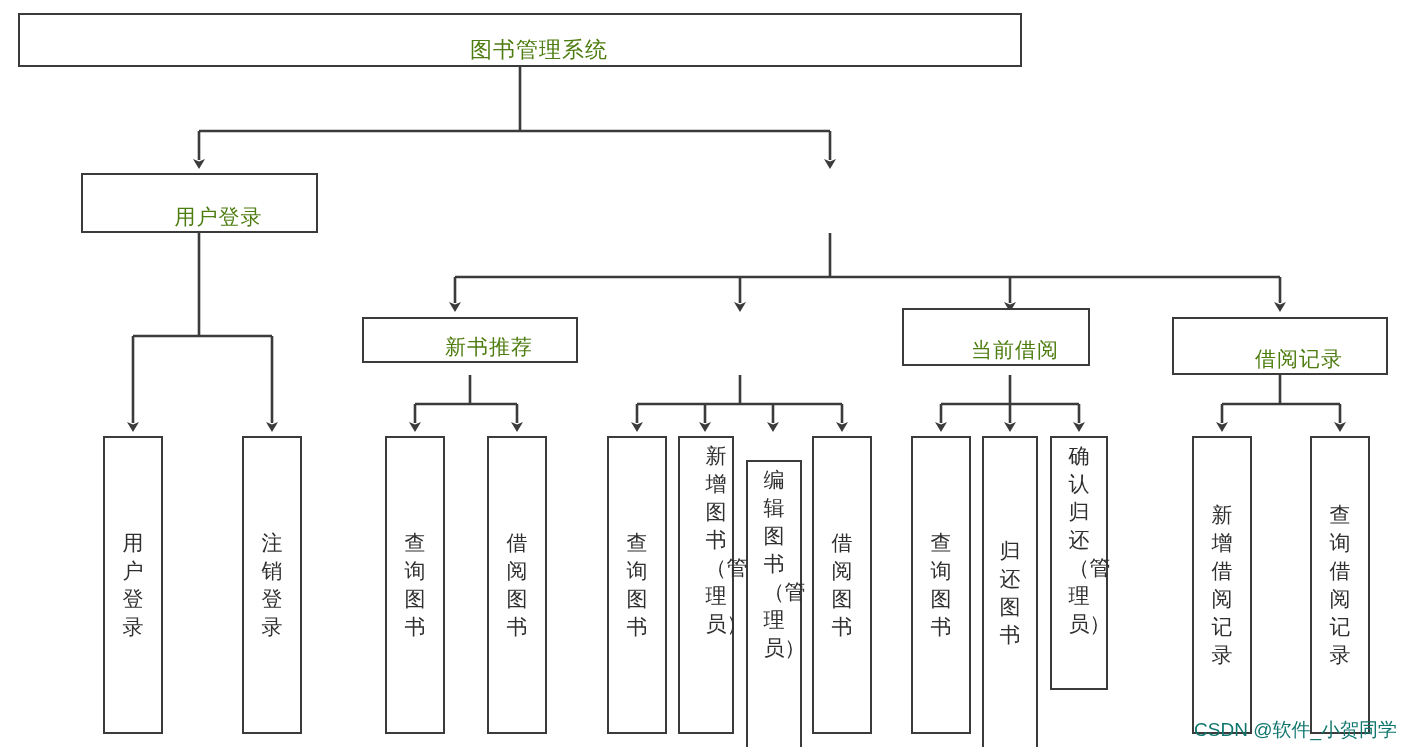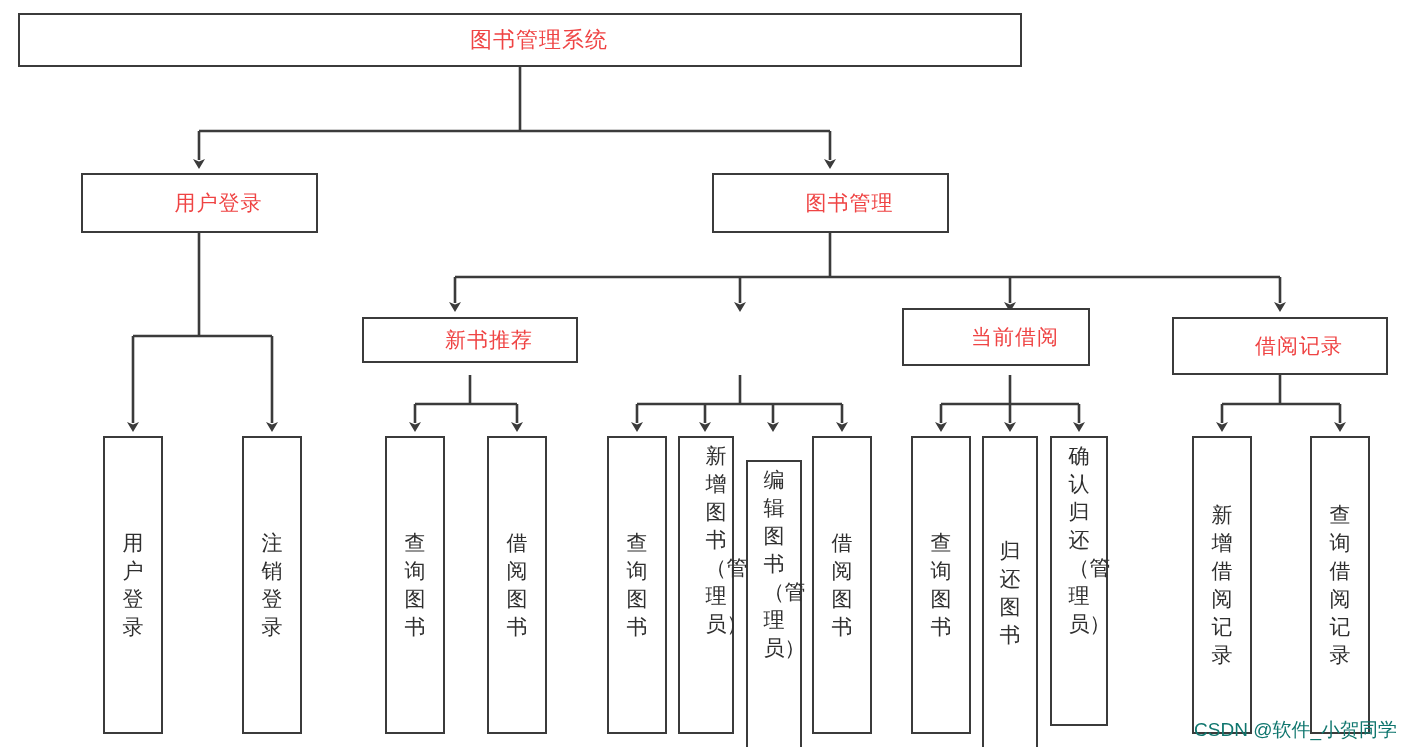--- a/index.html
+++ b/index.html
@@ -12,23 +12,23 @@
   }
   #canvas{position:relative;width:1405px;height:747px;}
 
   
   .node{
     position:absolute;
     box-sizing:border-box;
     background:#ffffff;
     border:2px solid #3b3b3b;
     display:flex;
-    align-items:center;
+    align-items:flex-end;
     justify-content:center;
-    color:#ef4444;
+    color:#4d7c0f;
     padding-left:38px;
   }
   .node.horiz{
     font-size:21px;
     letter-spacing:1px;
     white-space:nowrap;
   }
   .node.root{font-size:22px;}
 
   
@@ -121,23 +121,20 @@
     </g>
   </svg>
 
   <div class="node horiz root" style="left:18px;top:13px;width:1004px;height:54px;">
     <span>图书管理系统</span>
   </div>
 
   <div class="node horiz" style="left:81px;top:173px;width:237px;height:60px;">
     <span>用户登录</span>
   </div>
-  <div class="node horiz" style="left:712px;top:173px;width:237px;height:60px;">
-    <span>图书管理</span>
-  </div>
 
   <div class="node horiz" style="left:362px;top:317px;width:216px;height:46px;">
     <span>新书推荐</span>
   </div>
   <div class="node horiz" style="left:902px;top:308px;width:188px;height:58px;">
     <span>当前借阅</span>
   </div>
   <div class="node horiz" style="left:1172px;top:317px;width:216px;height:58px;">
     <span>借阅记录</span>
   </div>
@@ -168,21 +165,21 @@
   <div class="leaf center" style="left:812px;top:436px;width:60px;height:298px;">
     <span class="vtext">借阅图书</span>
   </div>
 
   <div class="leaf center" style="left:911px;top:436px;width:60px;height:298px;">
     <span class="vtext">查询图书</span>
   </div>
   <div class="leaf center" style="left:982px;top:436px;width:56px;height:314px;">
     <span class="vtext">归还图书</span>
   </div>
-  <div class="leaf top" style="left:1050px;top:436px;width:58px;height:290px;">
+  <div class="leaf top" style="left:1050px;top:436px;width:58px;height:254px;">
     <span class="vtext">确认归还（管理员）</span>
   </div>
 
   <div class="leaf center" style="left:1192px;top:436px;width:60px;height:298px;">
     <span class="vtext">新增借阅记录</span>
   </div>
   <div class="leaf center" style="left:1310px;top:436px;width:60px;height:298px;">
     <span class="vtext">查询借阅记录</span>
   </div>
 

